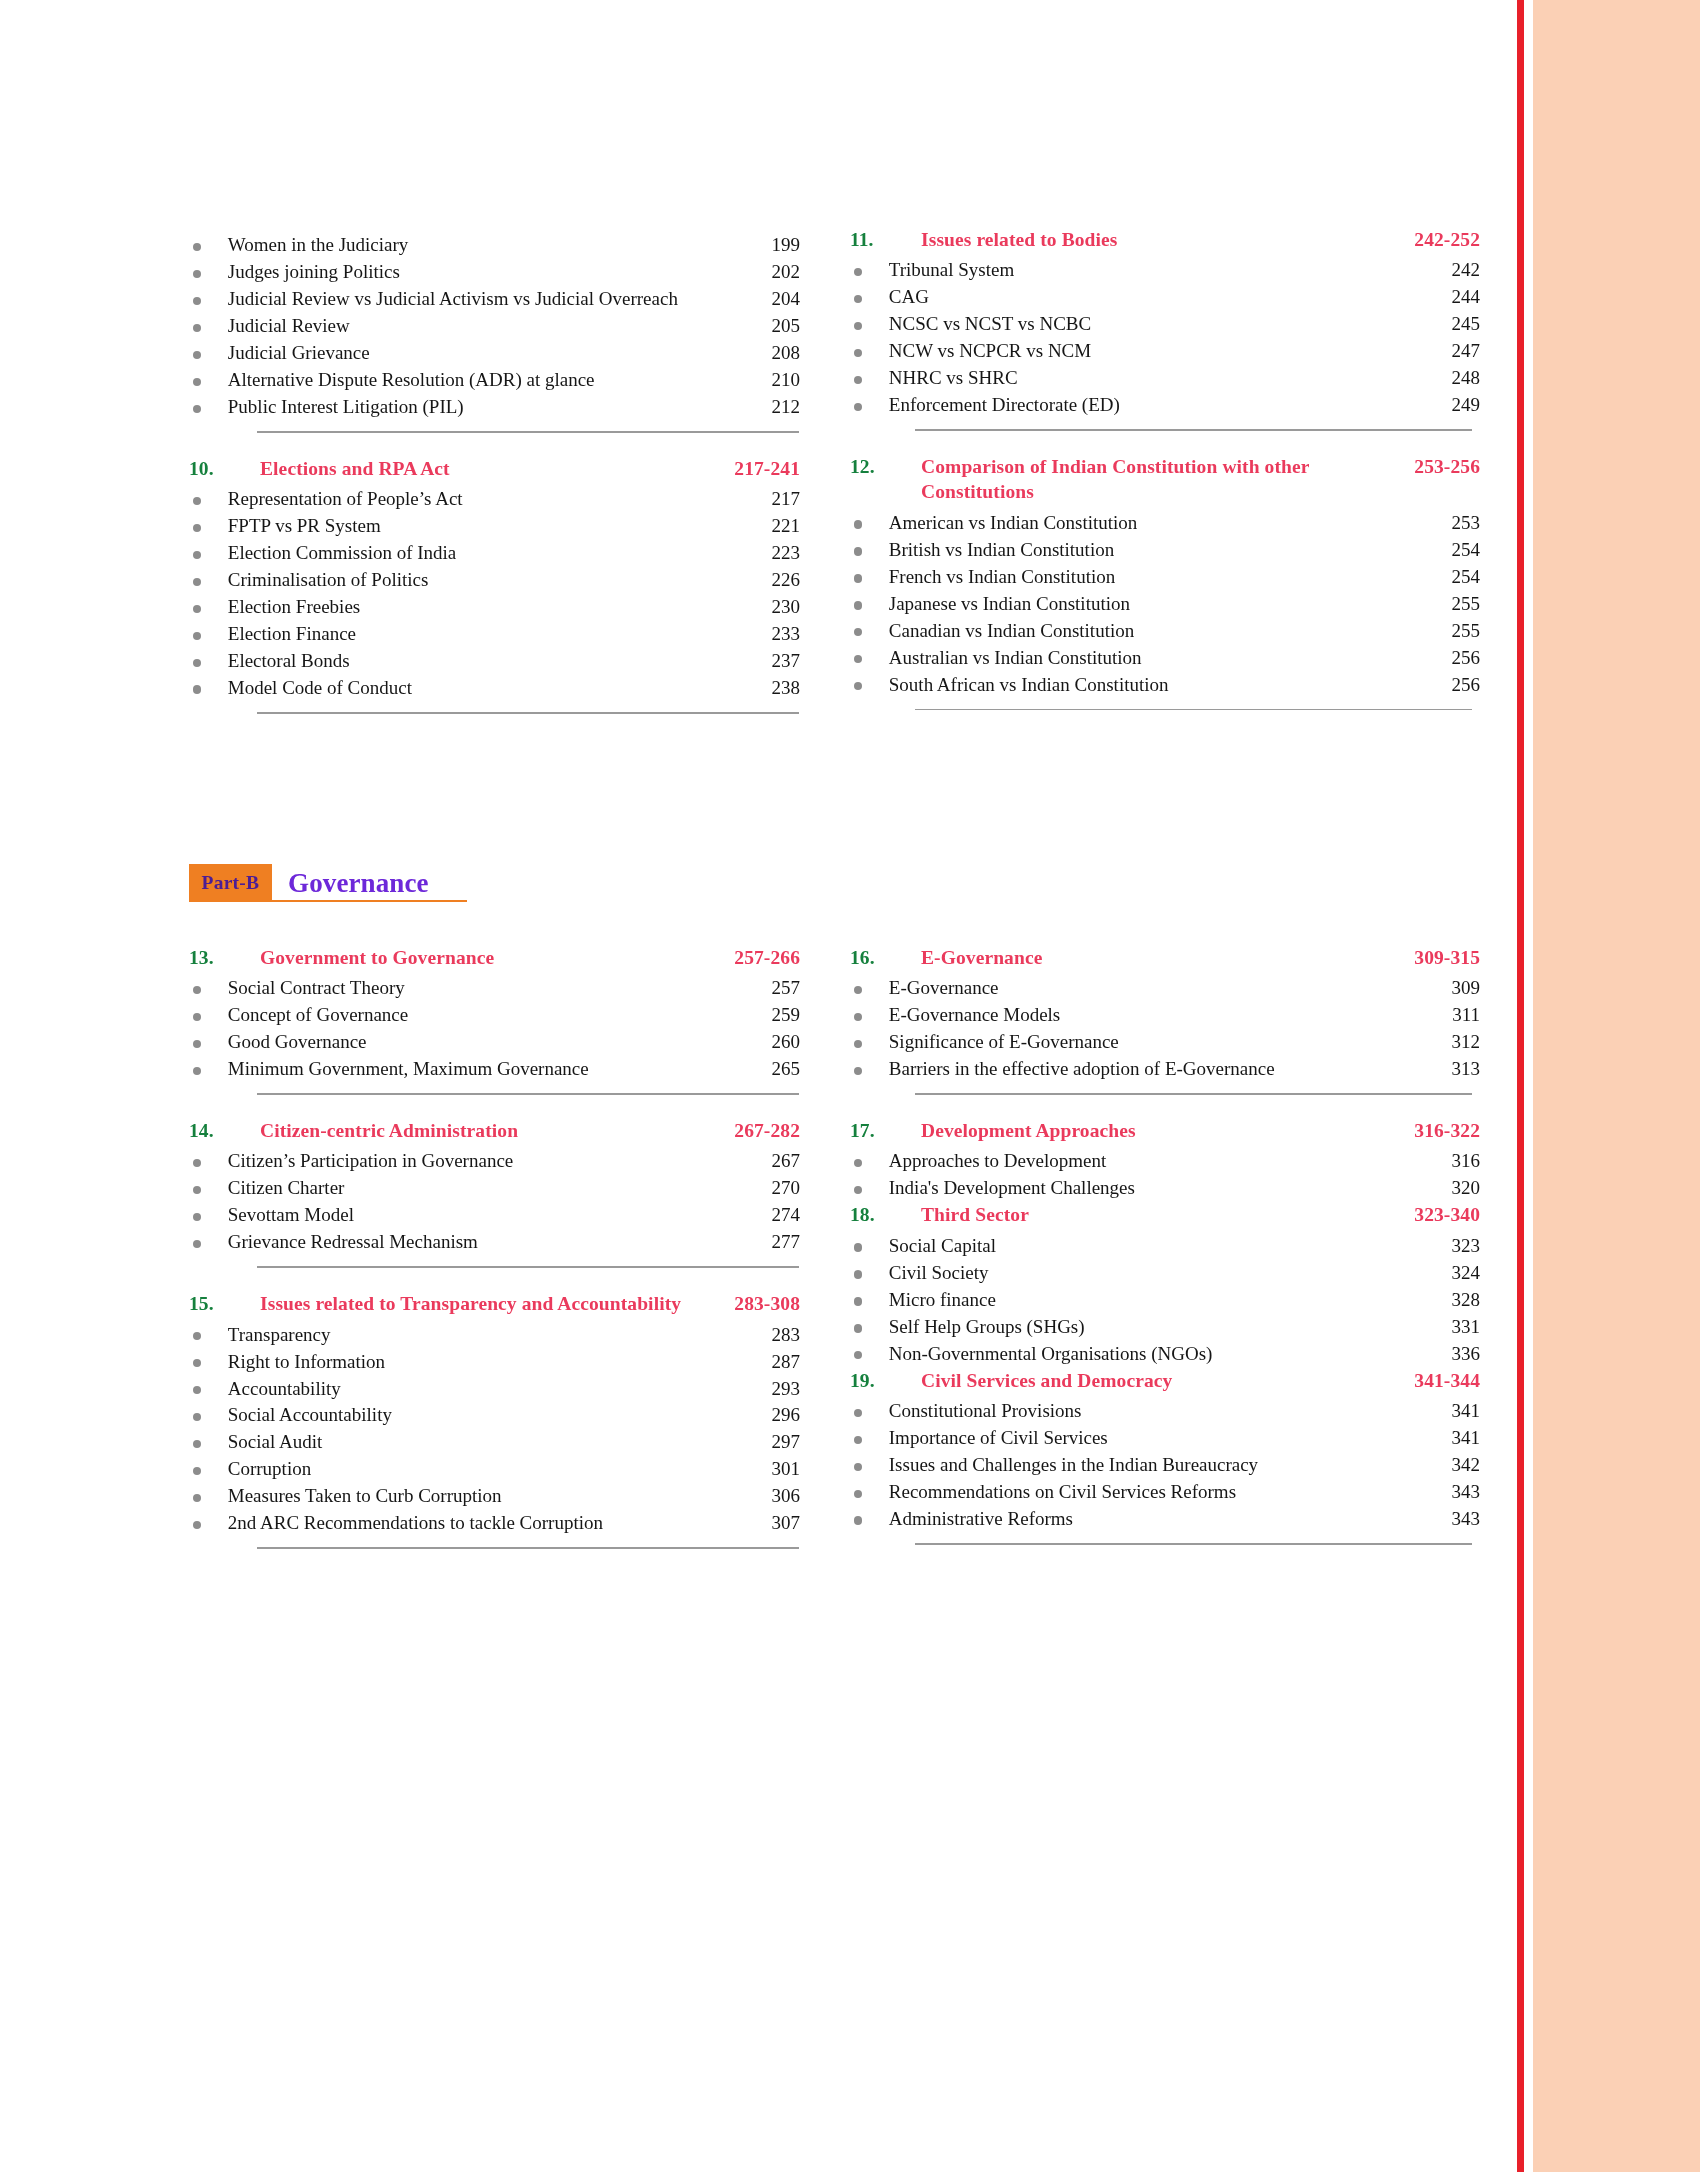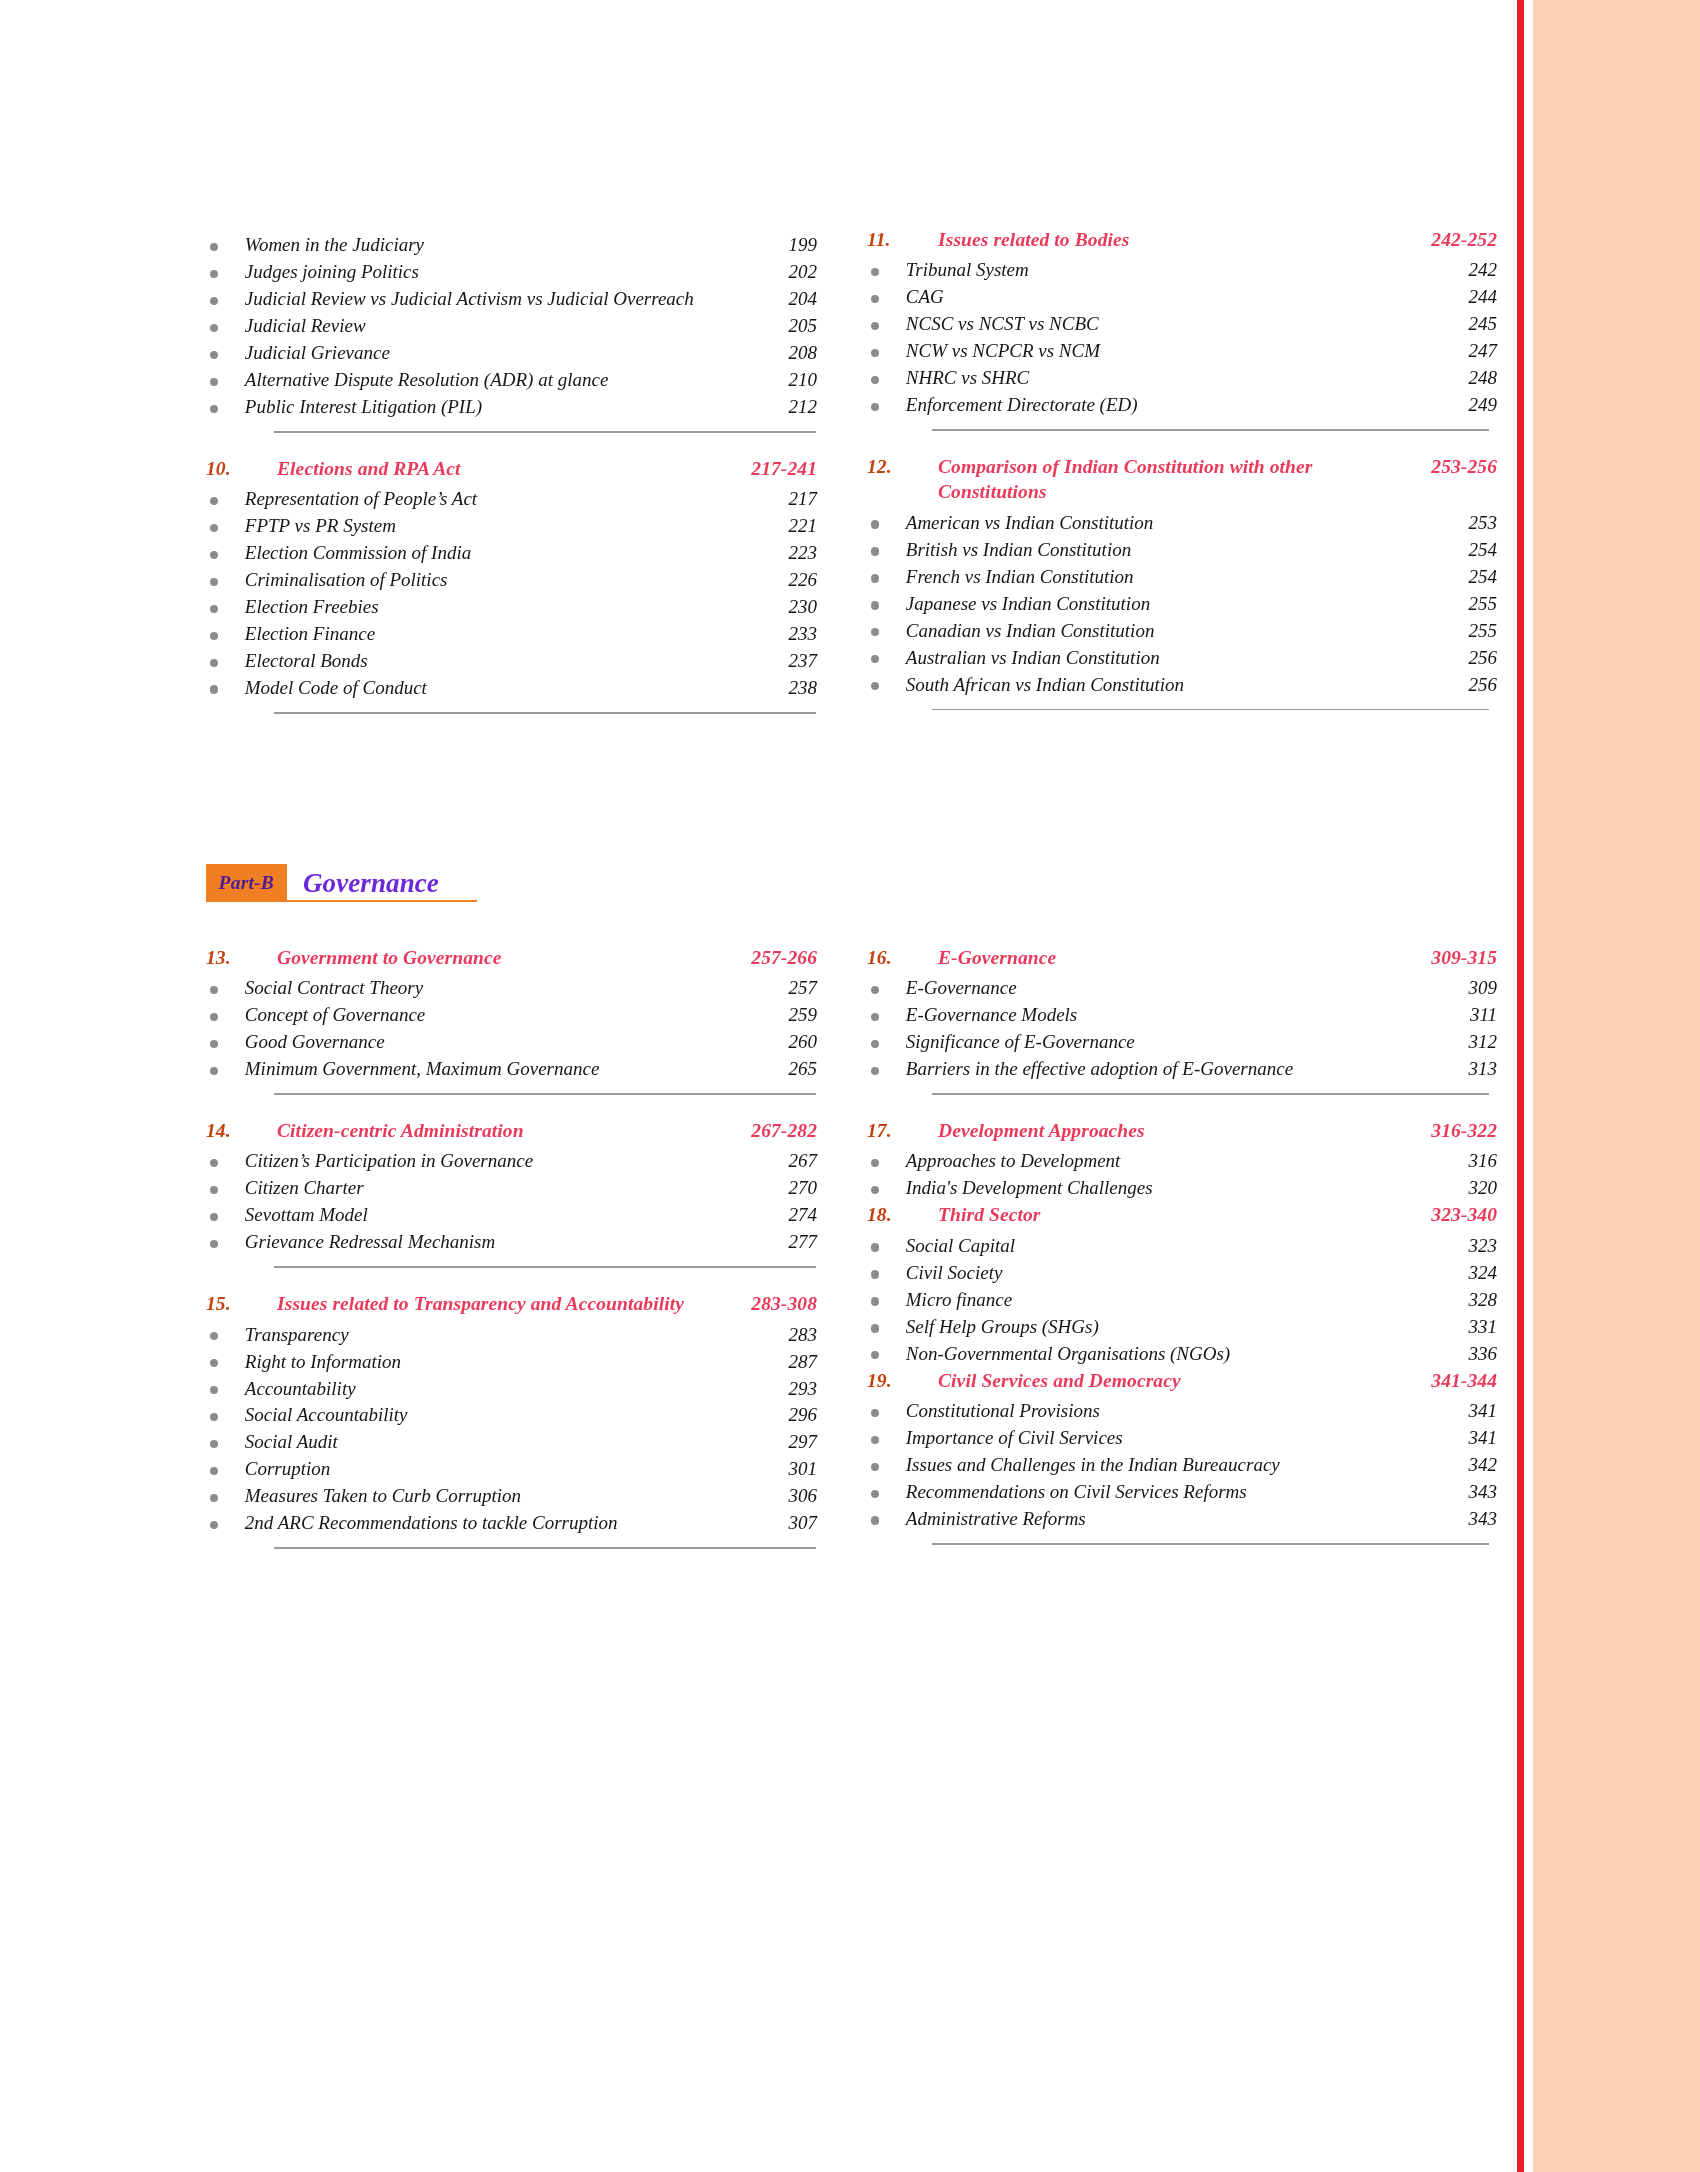--- a/index.html
+++ b/index.html
@@ -30,24 +30,23 @@
     left: 1533px;
     width: 167px;
     height: 2172px;
     background: #FBD0B5;
   }
 
   
   .page {
     position: absolute;
     top: 0;
-    left: 17px;
+    left: 0;
     width: 1517px;
     height: 1900px;
-    font-style: italic;
   }
 
   .columns {
     position: absolute;
     top: 227px;
     left: 0;
     width: 1517px;
     display: flex;
     align-items: flex-start;
   }
@@ -68,21 +67,21 @@
     align-items: flex-start;
     color: #EA3A5C;
     font-weight: bold;
     font-size: 19.5px;
     line-height: 1.30;
     letter-spacing: 0.1px;
   }
   .chapter-num {
     width: 71px;
     flex: 0 0 71px;
-    color: #c2410c;
+    color: #15803d;
   }
   .chapter-title {
     flex: 1 1 auto;
     padding-right: 8.8px;
   }
   .chapter-range {
     flex: 0 0 auto;
     text-align: right;
     white-space: nowrap;
   }

